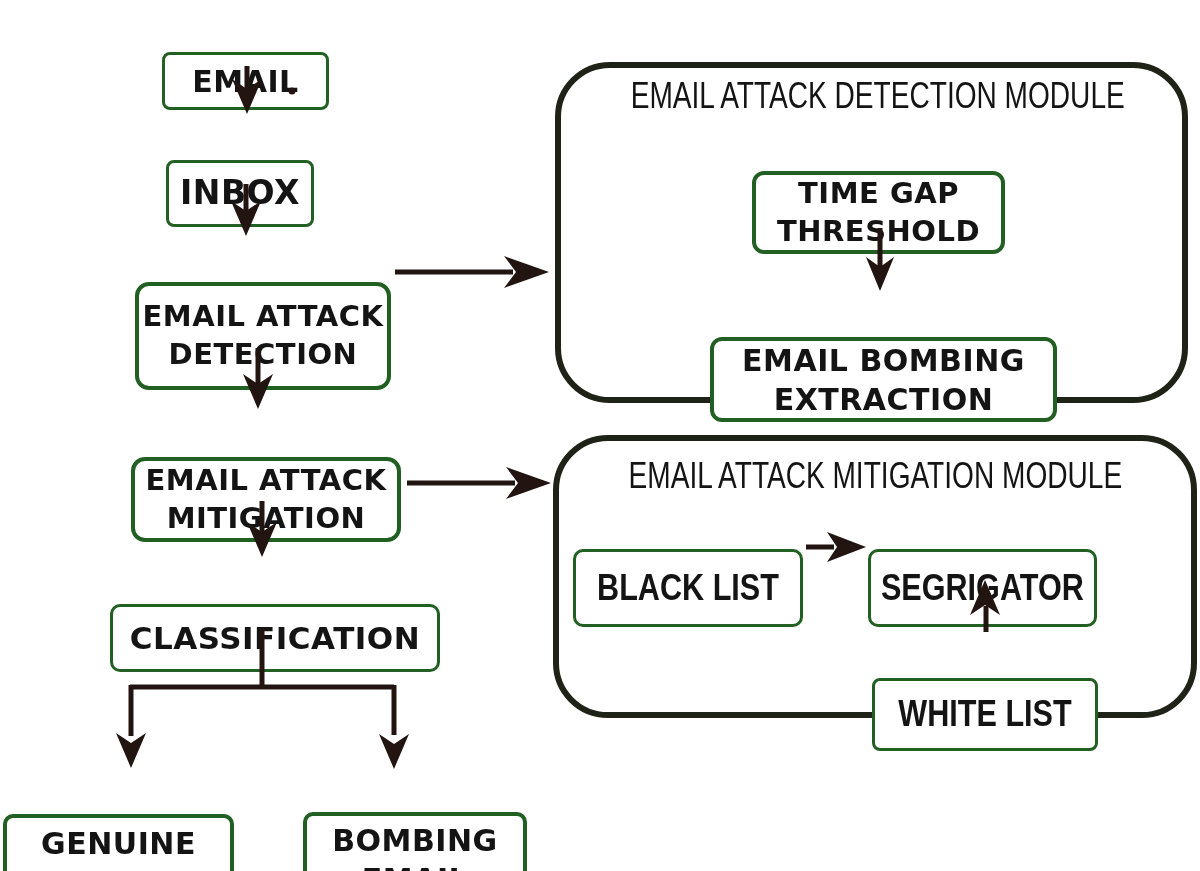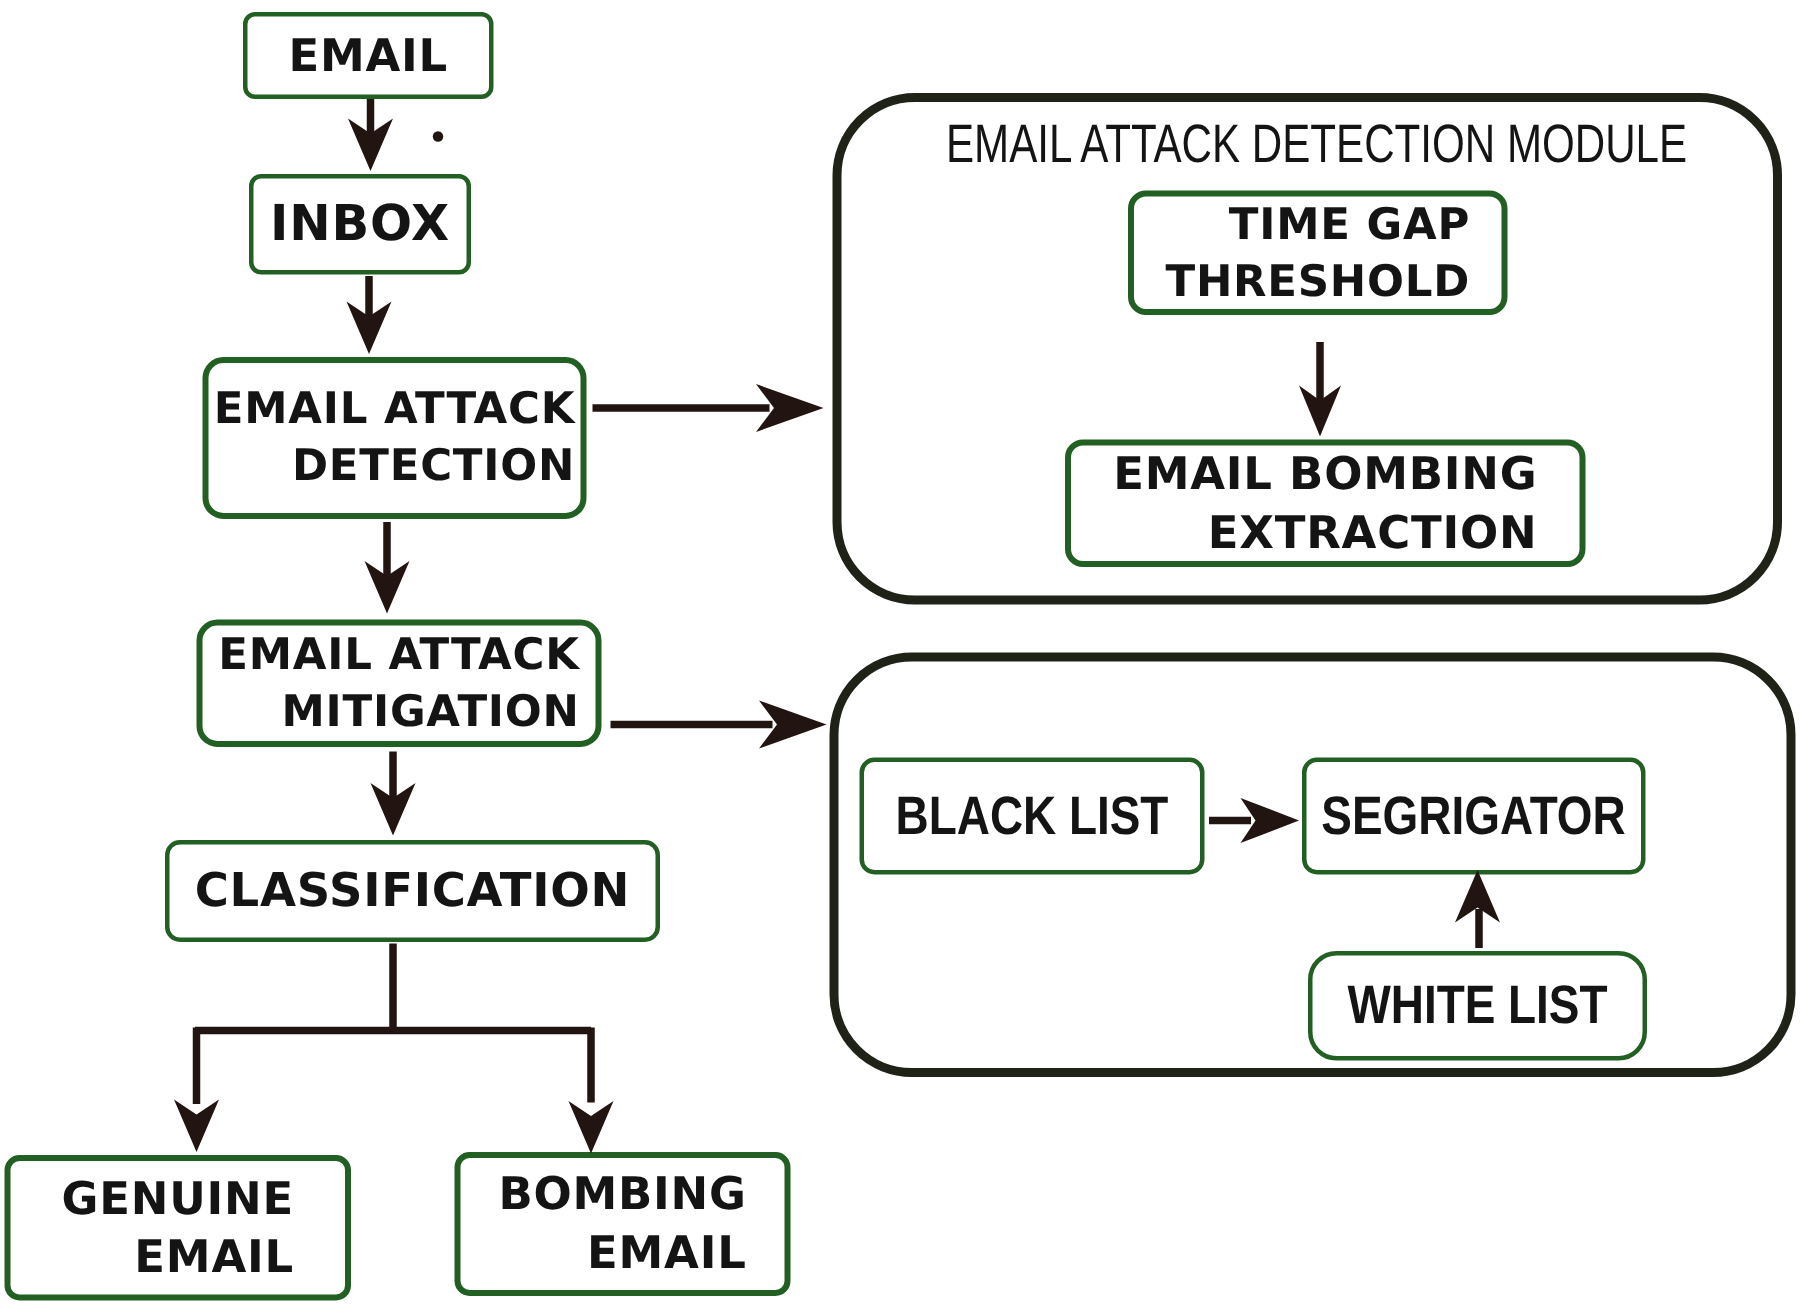--- a/index.html
+++ b/index.html
@@ -12,21 +12,21 @@
   html,body{margin:0;padding:0;background:var(--background);}
   #canvas{
     position:relative;width:1200px;height:871px;overflow:hidden;
     background:var(--background);
     font-family:"DejaVu Sans",sans-serif;
   }
   .node{
     position:absolute;box-sizing:border-box;background:#fff;
     border-style:solid;border-color:var(--box-border);
     display:flex;align-items:center;justify-content:center;
-    text-align:right;color:var(--text);font-weight:bold;
+    text-align:center;color:var(--text);font-weight:bold;margin-top:44px;
   }
   .node span{display:block;white-space:pre-line;line-height:1.3;letter-spacing:0.5px;}
   .module{
     position:absolute;box-sizing:border-box;background:#fff;
     border:6px solid var(--module-border);border-radius:55px;
   }
   .module-title{
     position:absolute;left:0;text-align:center;color:var(--text);
     font-family:"Liberation Sans",sans-serif;font-weight:normal;
   }
@@ -59,27 +59,30 @@
       <span>TIME GAP
 THRESHOLD</span>
     </div>
     <div class="node" style="left:149px;top:225px;width:347px;height:85px;border-width:4px;border-radius:12px;font-size:30px;">
       <span>EMAIL BOMBING
 EXTRACTION</span>
     </div>
   </div>
 
   <div class="module" style="left:553px;top:435px;width:644px;height:283px;">
+    <div class="module-title" style="top:15px;width:632px;">
+      <span>EMAIL ATTACK MITIGATION MODULE</span>
+    </div>
     <div class="node narrow-label" style="left:14px;top:64px;width:230px;height:78px;border-width:3px;border-radius:10px;">
       <span>BLACK LIST</span>
     </div>
     <div class="node narrow-label" style="left:309px;top:64px;width:229px;height:78px;border-width:3px;border-radius:10px;">
       <span>SEGRIGATOR</span>
     </div>
-    <div class="node narrow-label" style="left:313px;top:193px;width:226px;height:73px;border-width:3px;border-radius:19px;">
+    <div class="node narrow-label" style="left:313px;top:193px;width:226px;height:73px;border-width:3px;border-radius:8px;">
       <span>WHITE LIST</span>
     </div>
   </div>
 
   <div class="node" style="left:162px;top:8px;width:167px;height:58px;border-width:3px;border-radius:8px;font-size:30px;">
     <span>EMAIL</span>
   </div>
 
   <div class="node" style="left:166px;top:116px;width:148px;height:67px;border-width:3px;border-radius:8px;font-size:33px;padding-bottom:0;">
     <span>INBOX</span>

